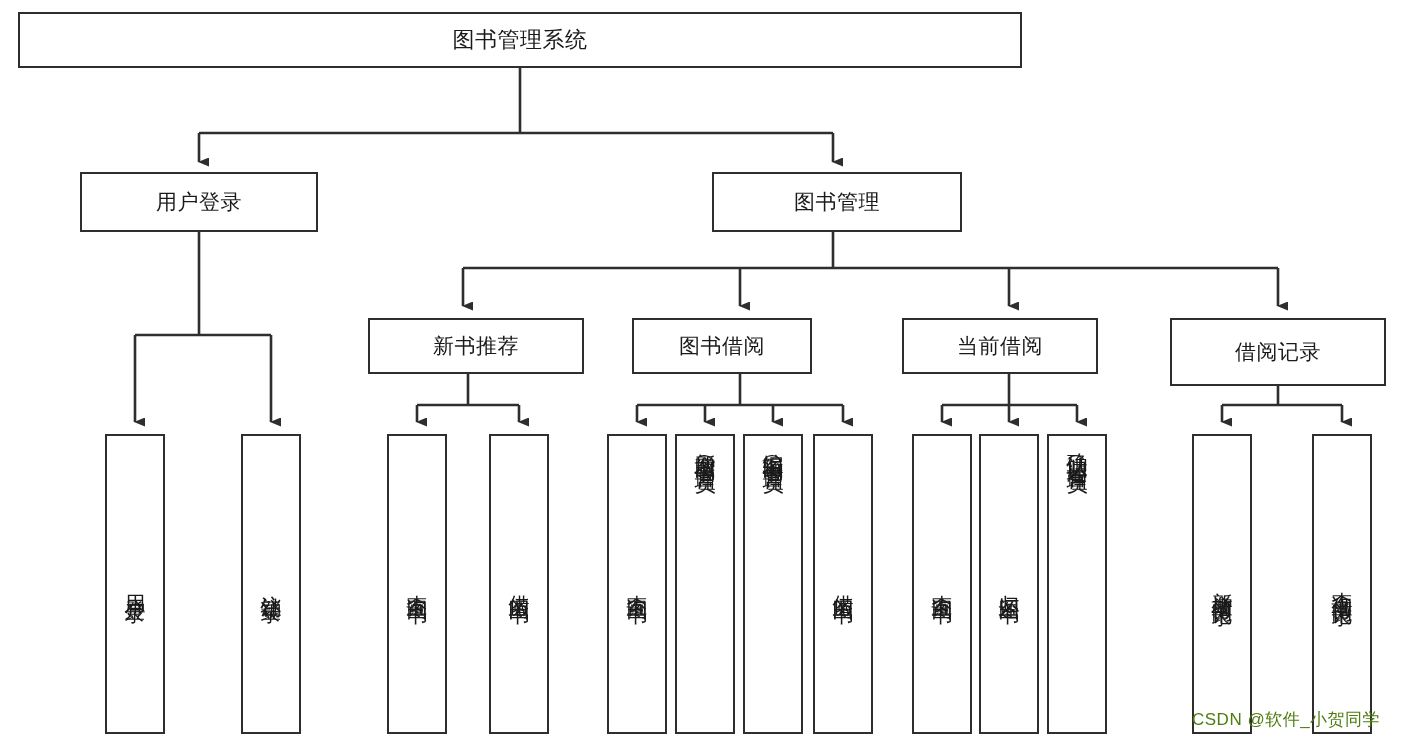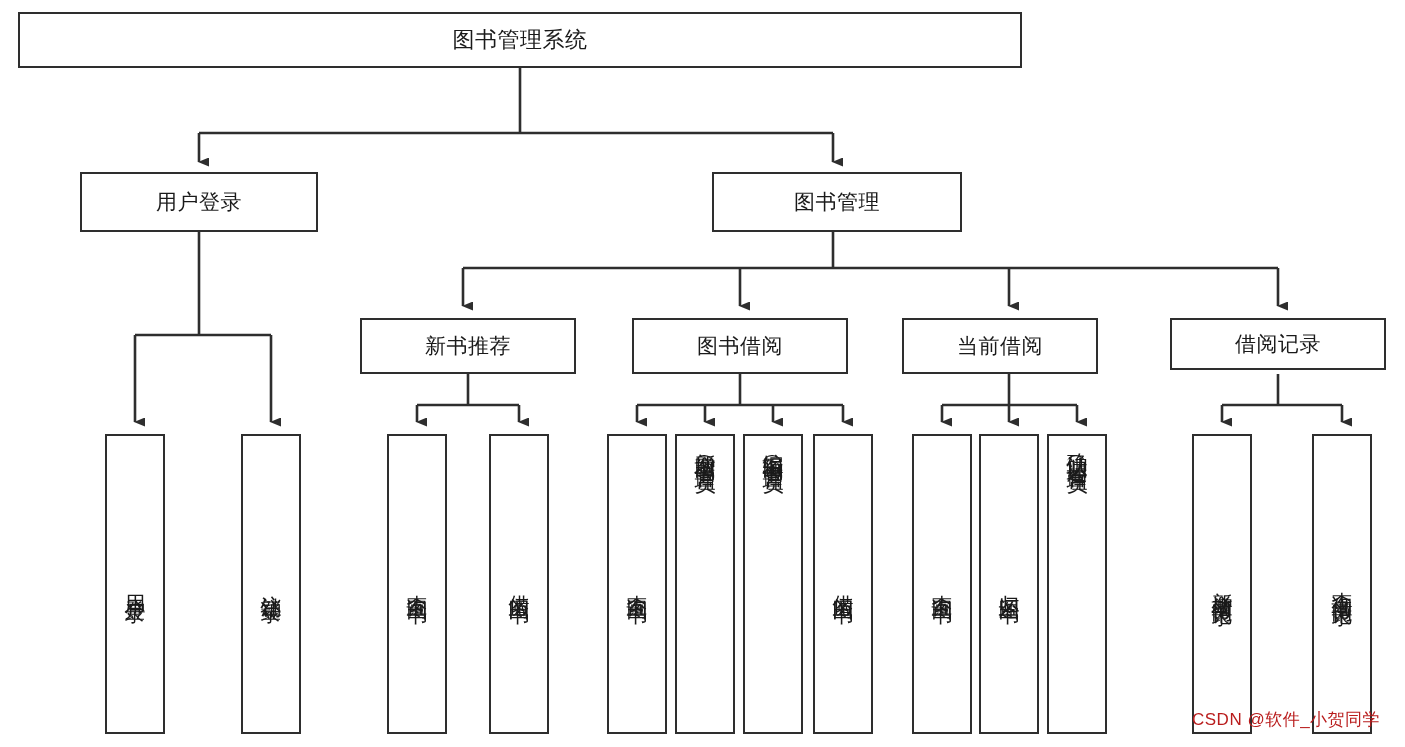--- a/index.html
+++ b/index.html
@@ -66,21 +66,21 @@
   }
   .node.vert.center .node-label {
     margin-top: auto;
     margin-bottom: auto;
   }
   .watermark {
     position: absolute;
     left: 1192px;
     top: 708px;
     font-size: 17px;
-    color: #b91c1c;
+    color: #4d7c0f;
     white-space: nowrap;
     letter-spacing: 0.5px;
   }
 </style>
 </head>
 <body>
 
 <div id="diagram-root">
 
   <svg class="connectors" viewBox="0 0 1405 747">
@@ -138,30 +138,30 @@
     <span class="node-label">图书管理系统</span>
   </div>
 
   <div class="node horiz" style="left:80px; top:172px; width:238px; height:60px;">
     <span class="node-label">用户登录</span>
   </div>
   <div class="node horiz" style="left:712px; top:172px; width:250px; height:60px;justify-content:center;">
     <span class="node-label">图书管理</span>
   </div>
 
-  <div class="node horiz" style="left:360px; top:318px; width:216px; height:56px;">
+  <div class="node horiz" style="left:368px; top:318px; width:216px; height:56px;">
     <span class="node-label">新书推荐</span>
   </div>
-  <div class="node horiz" style="left:632px; top:318px; width:216px; height:56px;">
+  <div class="node horiz" style="left:632px; top:318px; width:180px; height:56px;">
     <span class="node-label">图书借阅</span>
   </div>
   <div class="node horiz" style="left:902px; top:318px; width:196px; height:56px;">
     <span class="node-label">当前借阅</span>
   </div>
-  <div class="node horiz" style="left:1170px; top:318px; width:216px; height:52px;">
+  <div class="node horiz" style="left:1170px; top:318px; width:216px; height:68px;">
     <span class="node-label">借阅记录</span>
   </div>
 
   <div class="node vert center" style="left:105px; top:434px; width:60px; height:300px;">
     <span class="node-label">用户登录</span>
   </div>
   <div class="node vert center" style="left:241px; top:434px; width:60px; height:300px;">
     <span class="node-label">注销登录</span>
   </div>
 

